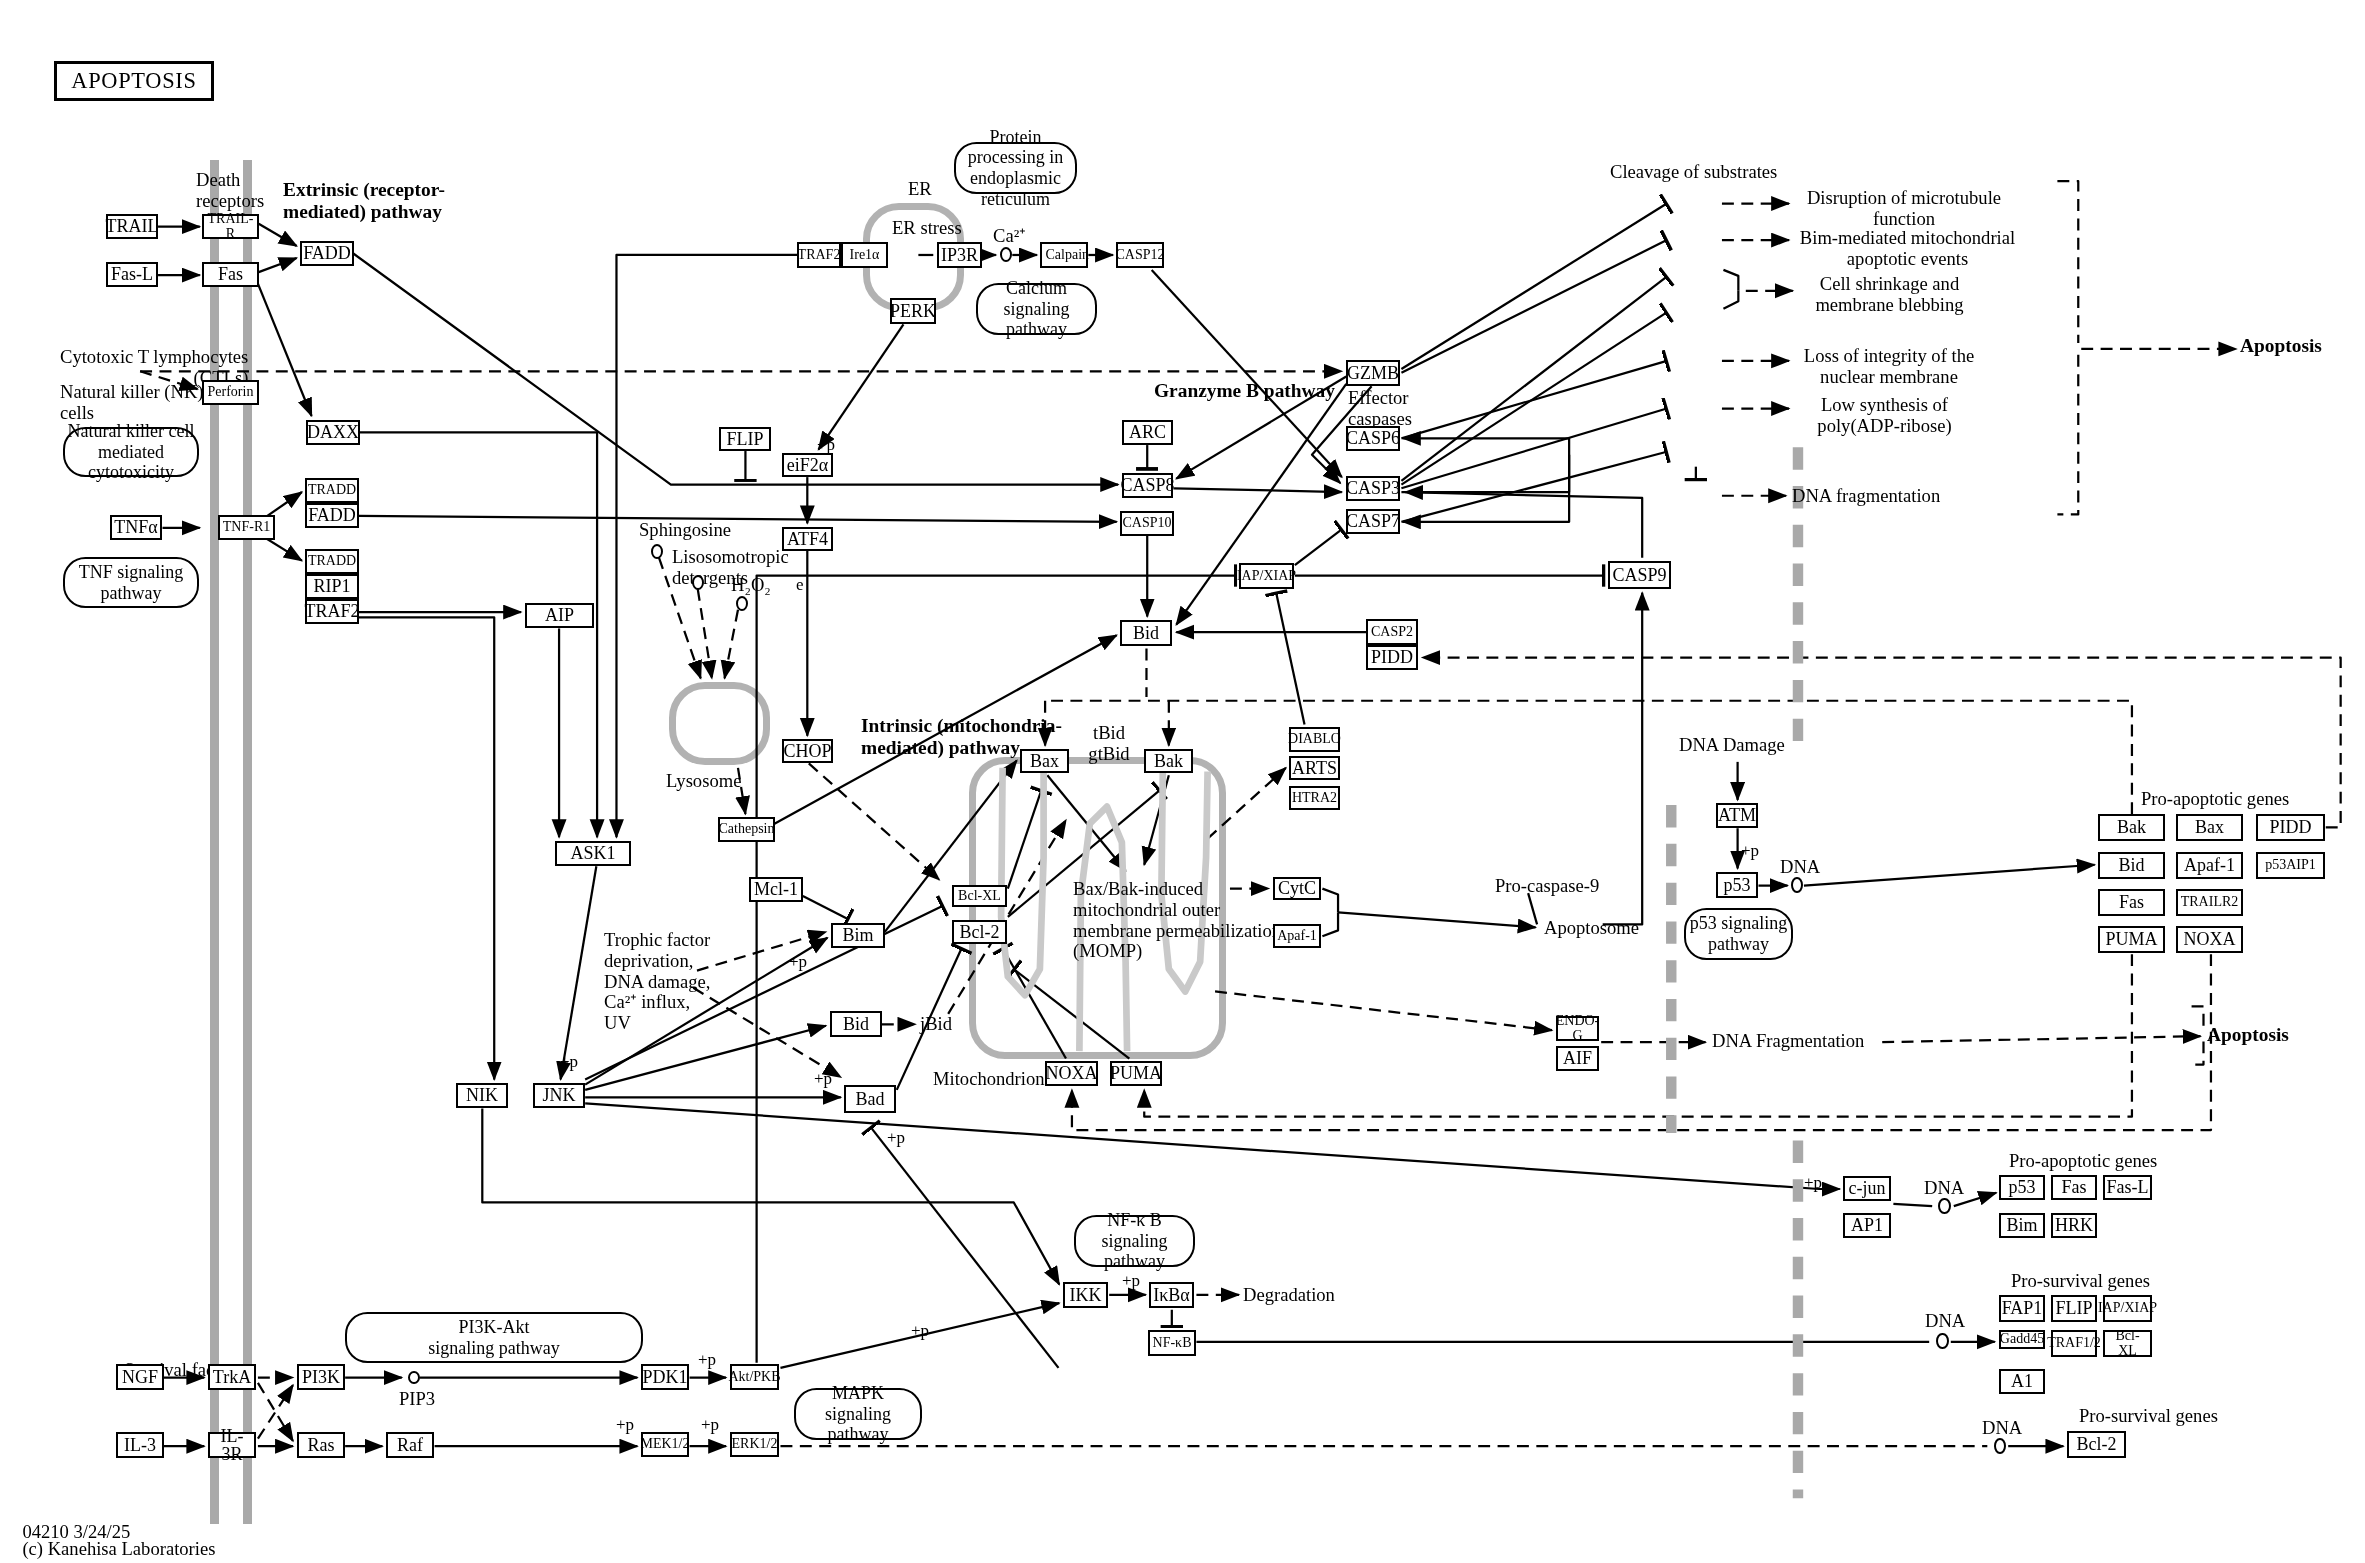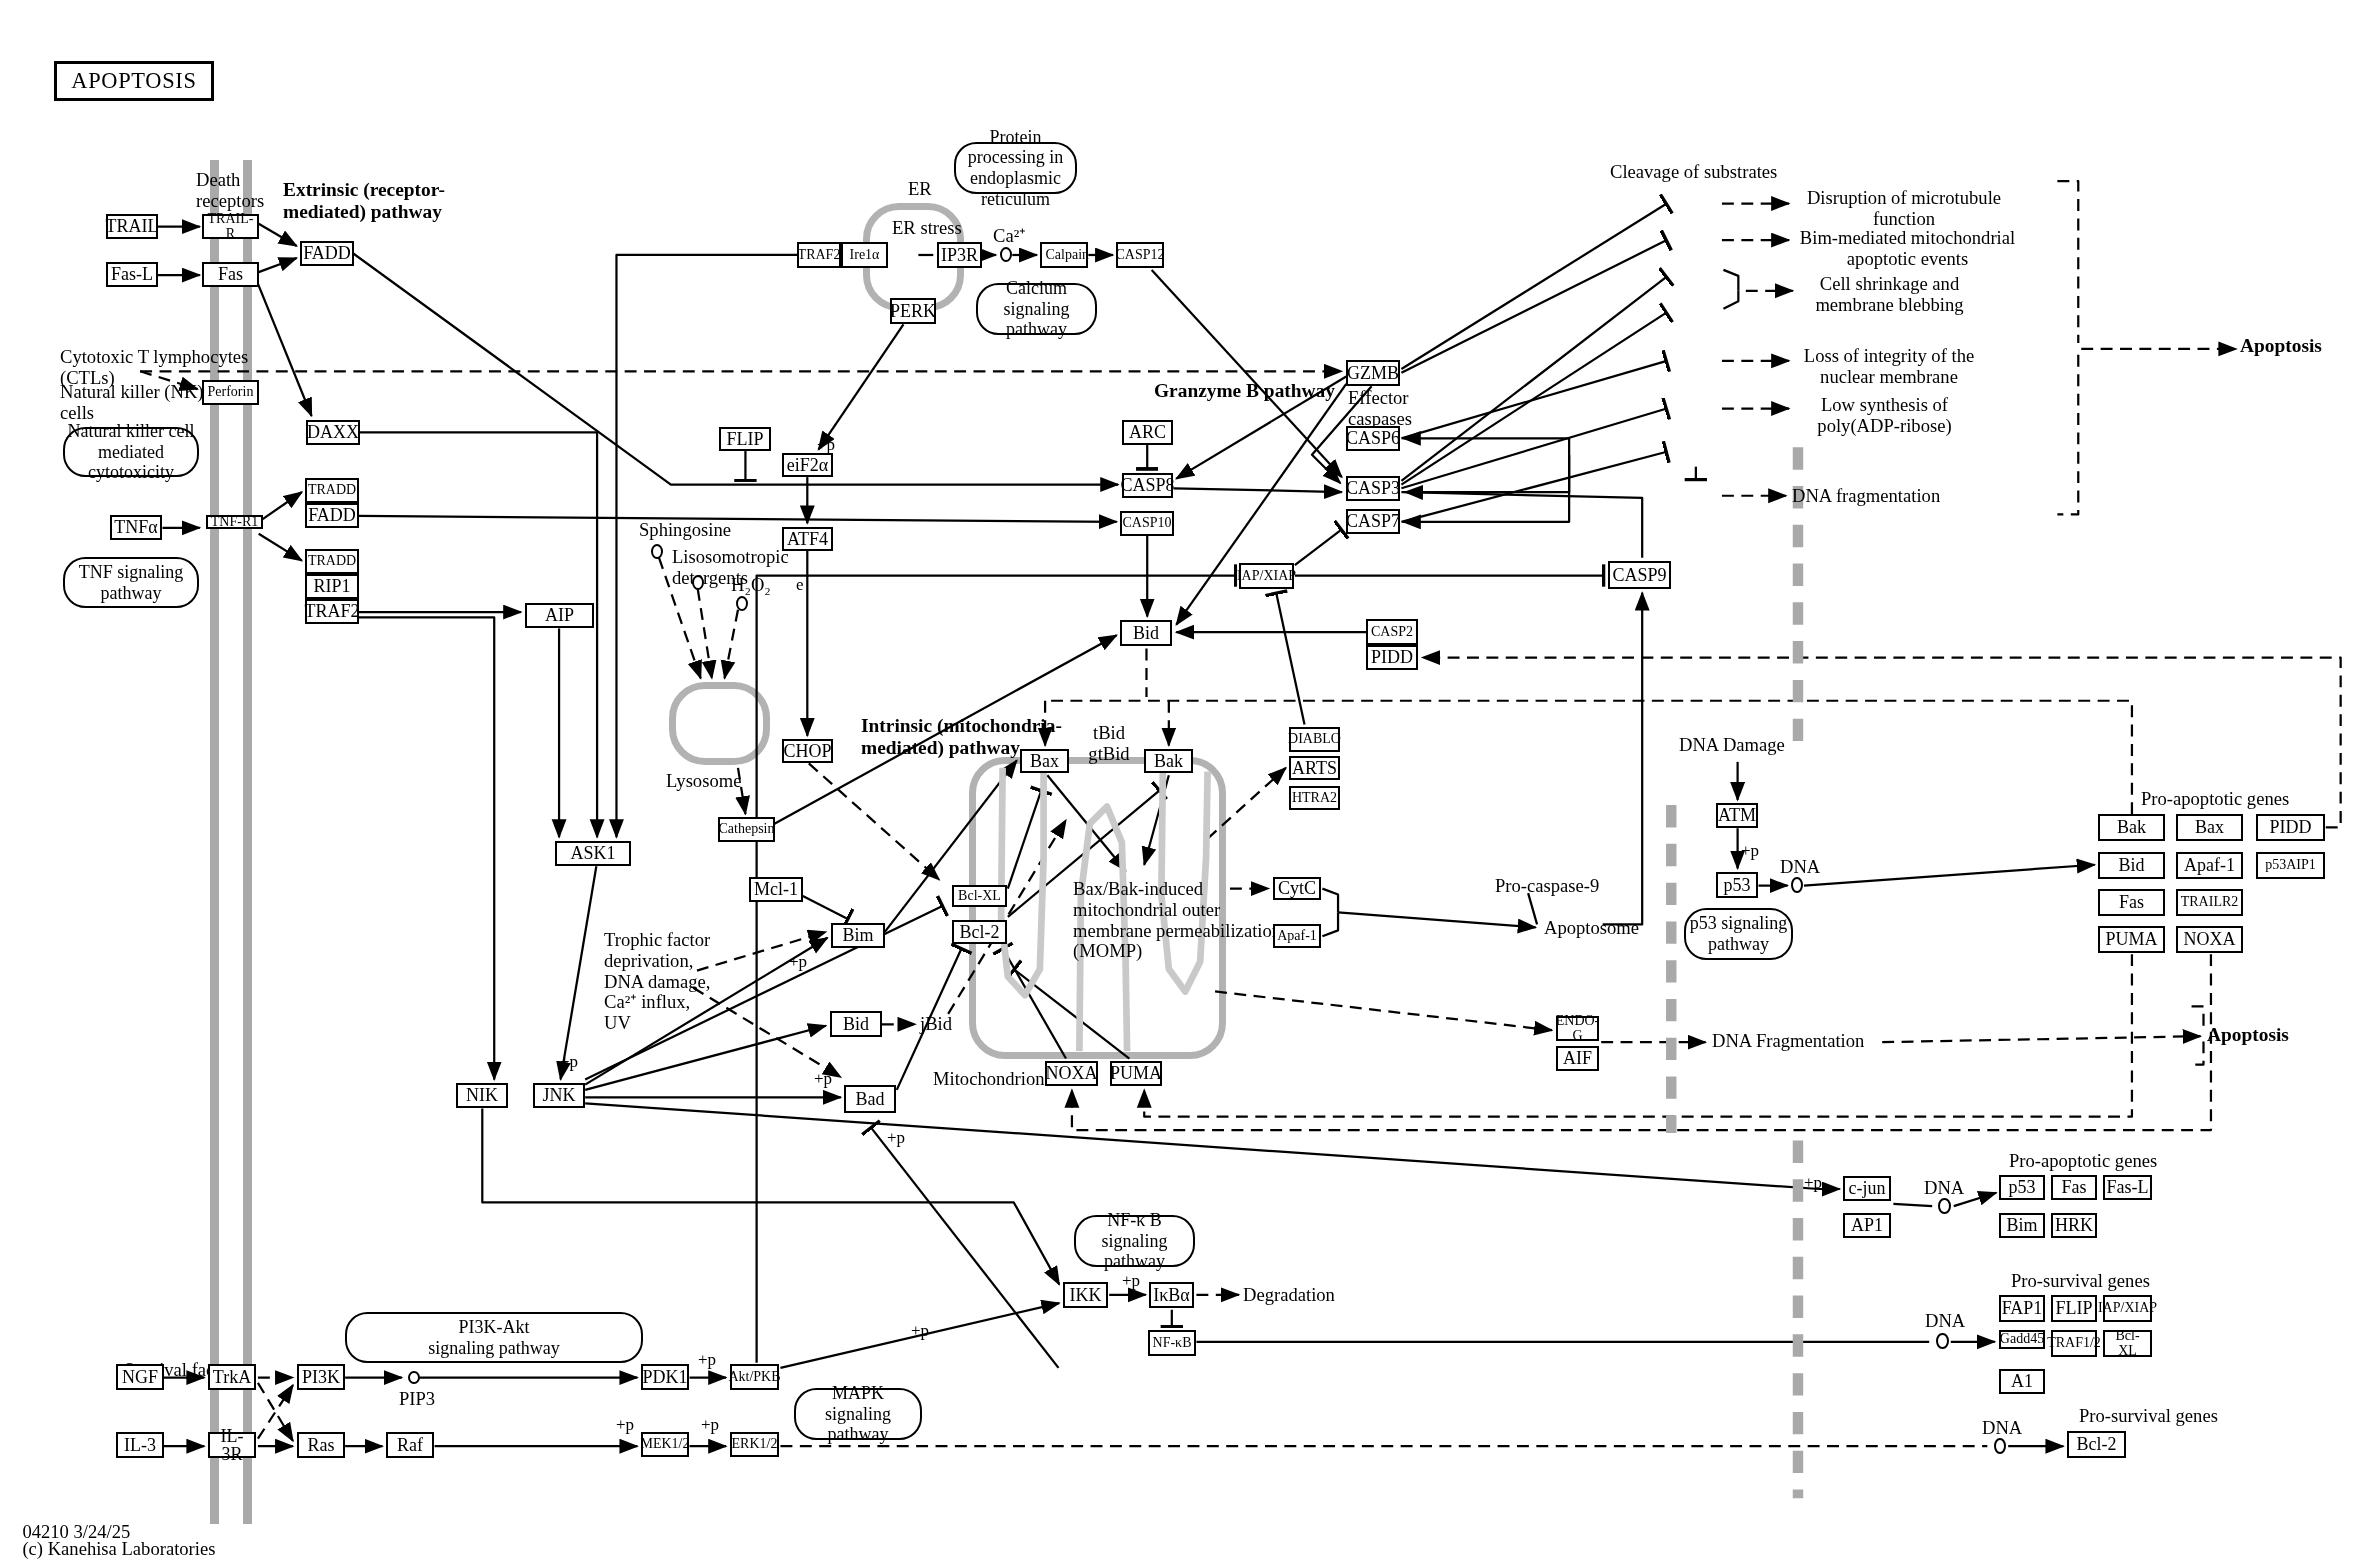--- a/index.html
+++ b/index.html
@@ -179,21 +179,21 @@
       <polyline points="2412,600 2412,1010" fill="none" stroke="#a9a9a9" stroke-width="14" stroke-linejoin="round" stroke-dasharray="30,22"></polyline>
       <polyline points="2242,1080 2242,1520" fill="none" stroke="#a9a9a9" stroke-width="14" stroke-linejoin="round" stroke-dasharray="30,22"></polyline>
       <polyline points="2412,1530 2412,2010" fill="none" stroke="#a9a9a9" stroke-width="14" stroke-linejoin="round" stroke-dasharray="30,22"></polyline>
     </svg>
   <div id="layer-over">
       <div class="node title" style="left: 54px; top: 61px; width: 160px; height: 40px;">APOPTOSIS</div>
       <div class="node label" style="left: 196px; top: 170px;">Death
 receptors</div>
       <div class="node label bold" style="left: 283px; top: 179px;">Extrinsic (receptor-
 mediated) pathway</div>
-      <div class="node label" style="left: 60px; top: 347px;">Cytotoxic T lymphocytes
+      <div class="node label" style="left: 60px; top: 347px; text-align: right;">Cytotoxic T lymphocytes
 (CTLs)</div>
       <div class="node label" style="left: 60px; top: 382px;">Natural killer (NK)
 cells</div>
       <div class="node label" style="left: 908px; top: 179px;">ER</div>
       <div class="node label" style="left: 892px; top: 218px;">ER stress</div>
       <div class="node label" style="left: 993px; top: 226px;">Ca²⁺</div>
       <div class="node label bold" style="left: 1154px; top: 380px;">Granzyme B pathway</div>
       <div class="node label" style="left: 1348px; top: 388px;">Effector
 caspases</div>
       <div class="node label" style="left: 639px; top: 520px; text-align: right;">Sphingosine</div>
@@ -261,21 +261,21 @@
       <div class="node label tiny" style="left: 701px; top: 1415px;">+p</div>
       <div class="node label tiny" style="left: 796px; top: 575px;">e</div>
       <div class="node box" style="left: 106px; top: 214px; width: 52px; height: 25px;">TRAIL</div>
       <div class="node box" style="left: 106px; top: 262px; width: 52px; height: 25px;">Fas-L</div>
       <div class="node box small" style="left: 202px; top: 214px; width: 57px; height: 25px;">TRAIL-R</div>
       <div class="node box" style="left: 202px; top: 262px; width: 57px; height: 25px;">Fas</div>
       <div class="node box small" style="left: 202px; top: 380px; width: 57px; height: 25px;">Perforin</div>
       <div class="node box" style="left: 300px; top: 241px; width: 54px; height: 25px;">FADD</div>
       <div class="node box" style="left: 306px; top: 420px; width: 54px; height: 25px;">DAXX</div>
       <div class="node box" style="left: 110px; top: 515px; width: 52px; height: 25px;">TNFα</div>
-      <div class="node box small" style="left: 206px; top: 515px; width: 57px; height: 14px;">TNF-R1</div>
+      <div class="node box small" style="left: 218px; top: 515px; width: 57px; height: 25px;">TNF-R1</div>
       <div class="node box small" style="left: 305px; top: 478px; width: 54px; height: 25px;">TRADD</div>
       <div class="node box" style="left: 305px; top: 503px; width: 54px; height: 25px;">FADD</div>
       <div class="node box small" style="left: 305px; top: 549px; width: 54px; height: 25px;">TRADD</div>
       <div class="node box" style="left: 305px; top: 574px; width: 54px; height: 25px;">RIP1</div>
       <div class="node box" style="left: 305px; top: 599px; width: 54px; height: 25px;">TRAF2</div>
       <div class="node box" style="left: 525px; top: 603px; width: 69px; height: 25px;">AIP</div>
       <div class="node box" style="left: 555px; top: 841px; width: 76px; height: 25px;">ASK1</div>
       <div class="node box" style="left: 456px; top: 1083px; width: 52px; height: 25px;">NIK</div>
       <div class="node box" style="left: 533px; top: 1083px; width: 52px; height: 25px;">JNK</div>
       <div class="node box" style="left: 749px; top: 877px; width: 54px; height: 24.6px;">Mcl-1</div>

